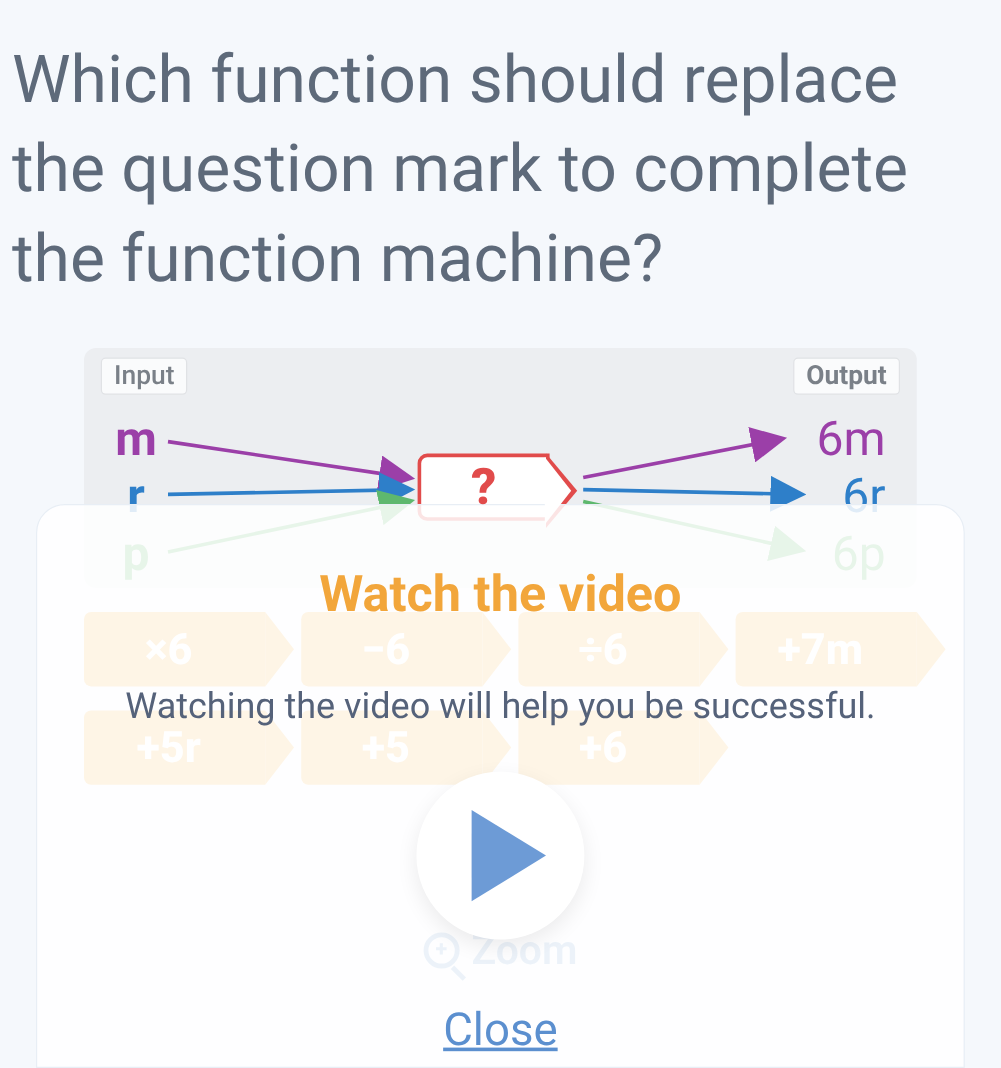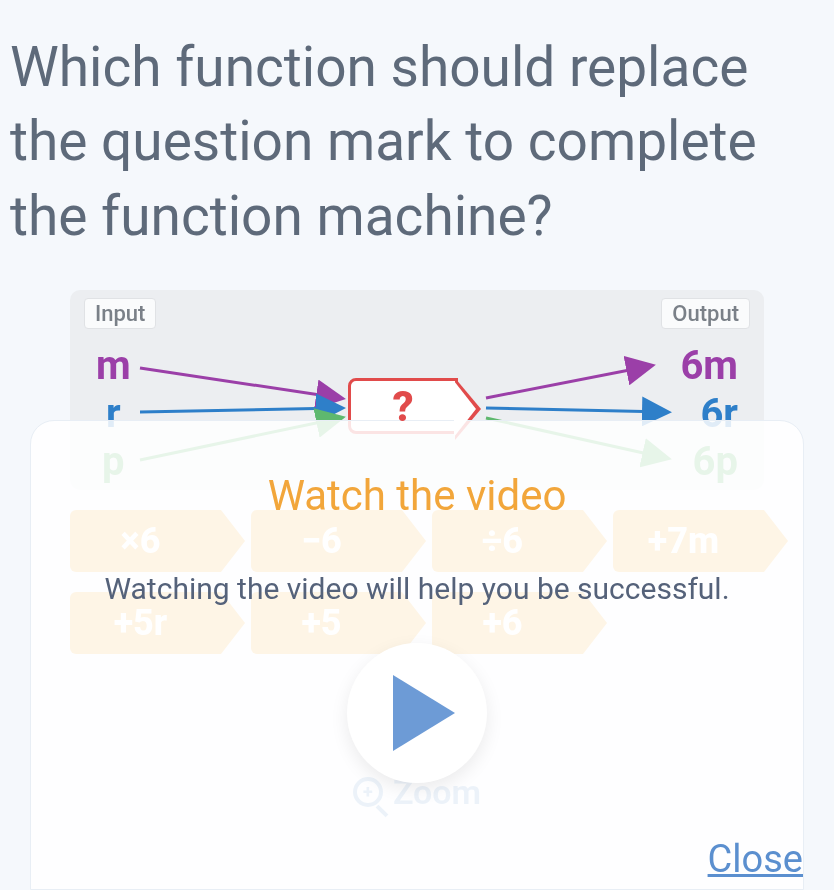--- a/index.html
+++ b/index.html
@@ -31,36 +31,36 @@
     top: 8px;
     background: #fafbfc;
     border: 1px solid #e0e2e5;
     border-radius: 4px;
     font-size: 22px;
     color: #7a8088;
     padding: 2px 10px;
     font-weight: 500;
   }
   .io-input { left: 14px; text-align: center; }
-  .io-output { right: 14px; }
+  .io-output { right: 14px; font-weight: bold; }
   .var-col {
     position: absolute;
     left: 26px;
     top: 52px;
     font-size: 40px;
     font-weight: 700;
     line-height: 1.2;
     text-align: center;
   }
   .out-col {
     position: absolute;
     right: 26px;
     top: 52px;
     font-size: 40px;
-    font-weight: 700;
+    font-weight: 400;
     line-height: 1.2;
     text-align: right;
   }
   .purple { color: #9b3fa8; }
   .blue { color: #2e7fc9; }
   .green { color: #5eb86e; }
   svg.arrows { position: absolute; top: 0; left: 0; }
   .qbox {
     position: absolute;
     left: 278px; top: 88px;
@@ -151,21 +151,21 @@
     position: absolute;
     top: 420px; left: 30px; right: 30px; bottom: 0;
     background: rgba(255,255,255,0.85);
     border-radius: 24px 24px 0 0;
     border: 1px solid #e8eef5;
     padding-top: 50px;
     text-align: center;
   }
   .overlay-title {
     font-size: 42px;
-    font-weight: 400;
+    font-weight: 700;
     color: #f2a63b;
   }
   .overlay-sub {
     margin-top: 45px;
     font-size: 30px;
     color: #55627a;
     line-height: 1.6;
     padding: 0 40px;
     font-weight: 400;
   }
@@ -180,21 +180,21 @@
   .play-tri {
     width: 0; height: 0;
     border-top: 38px solid transparent;
     border-bottom: 38px solid transparent;
     border-left: 62px solid #6d9bd6;
     margin-left: 14px;
   }
   .close-link {
     position: absolute;
     bottom: 8px; left: 0; width: 100%;
-    text-align: right;
+    text-align: center;
     font-size: 38px;
     color: #5b8fcf;
     text-decoration: underline;
   }
 </style>
 </head>
 <body>
 
 <div class="question">Which function should replace the question mark to complete the function machine?</div>
 

